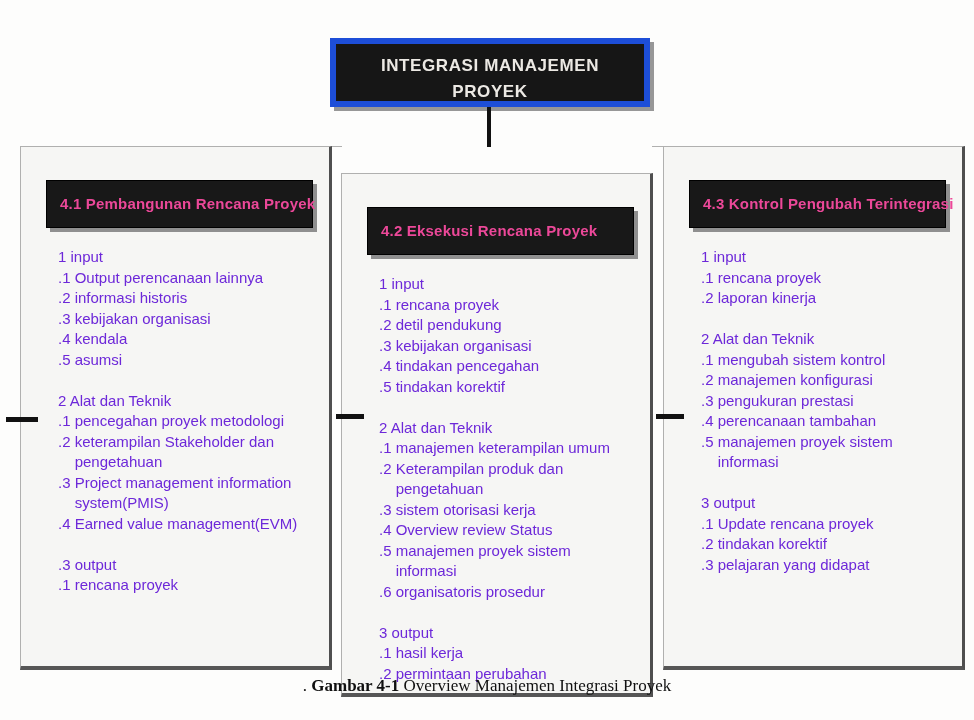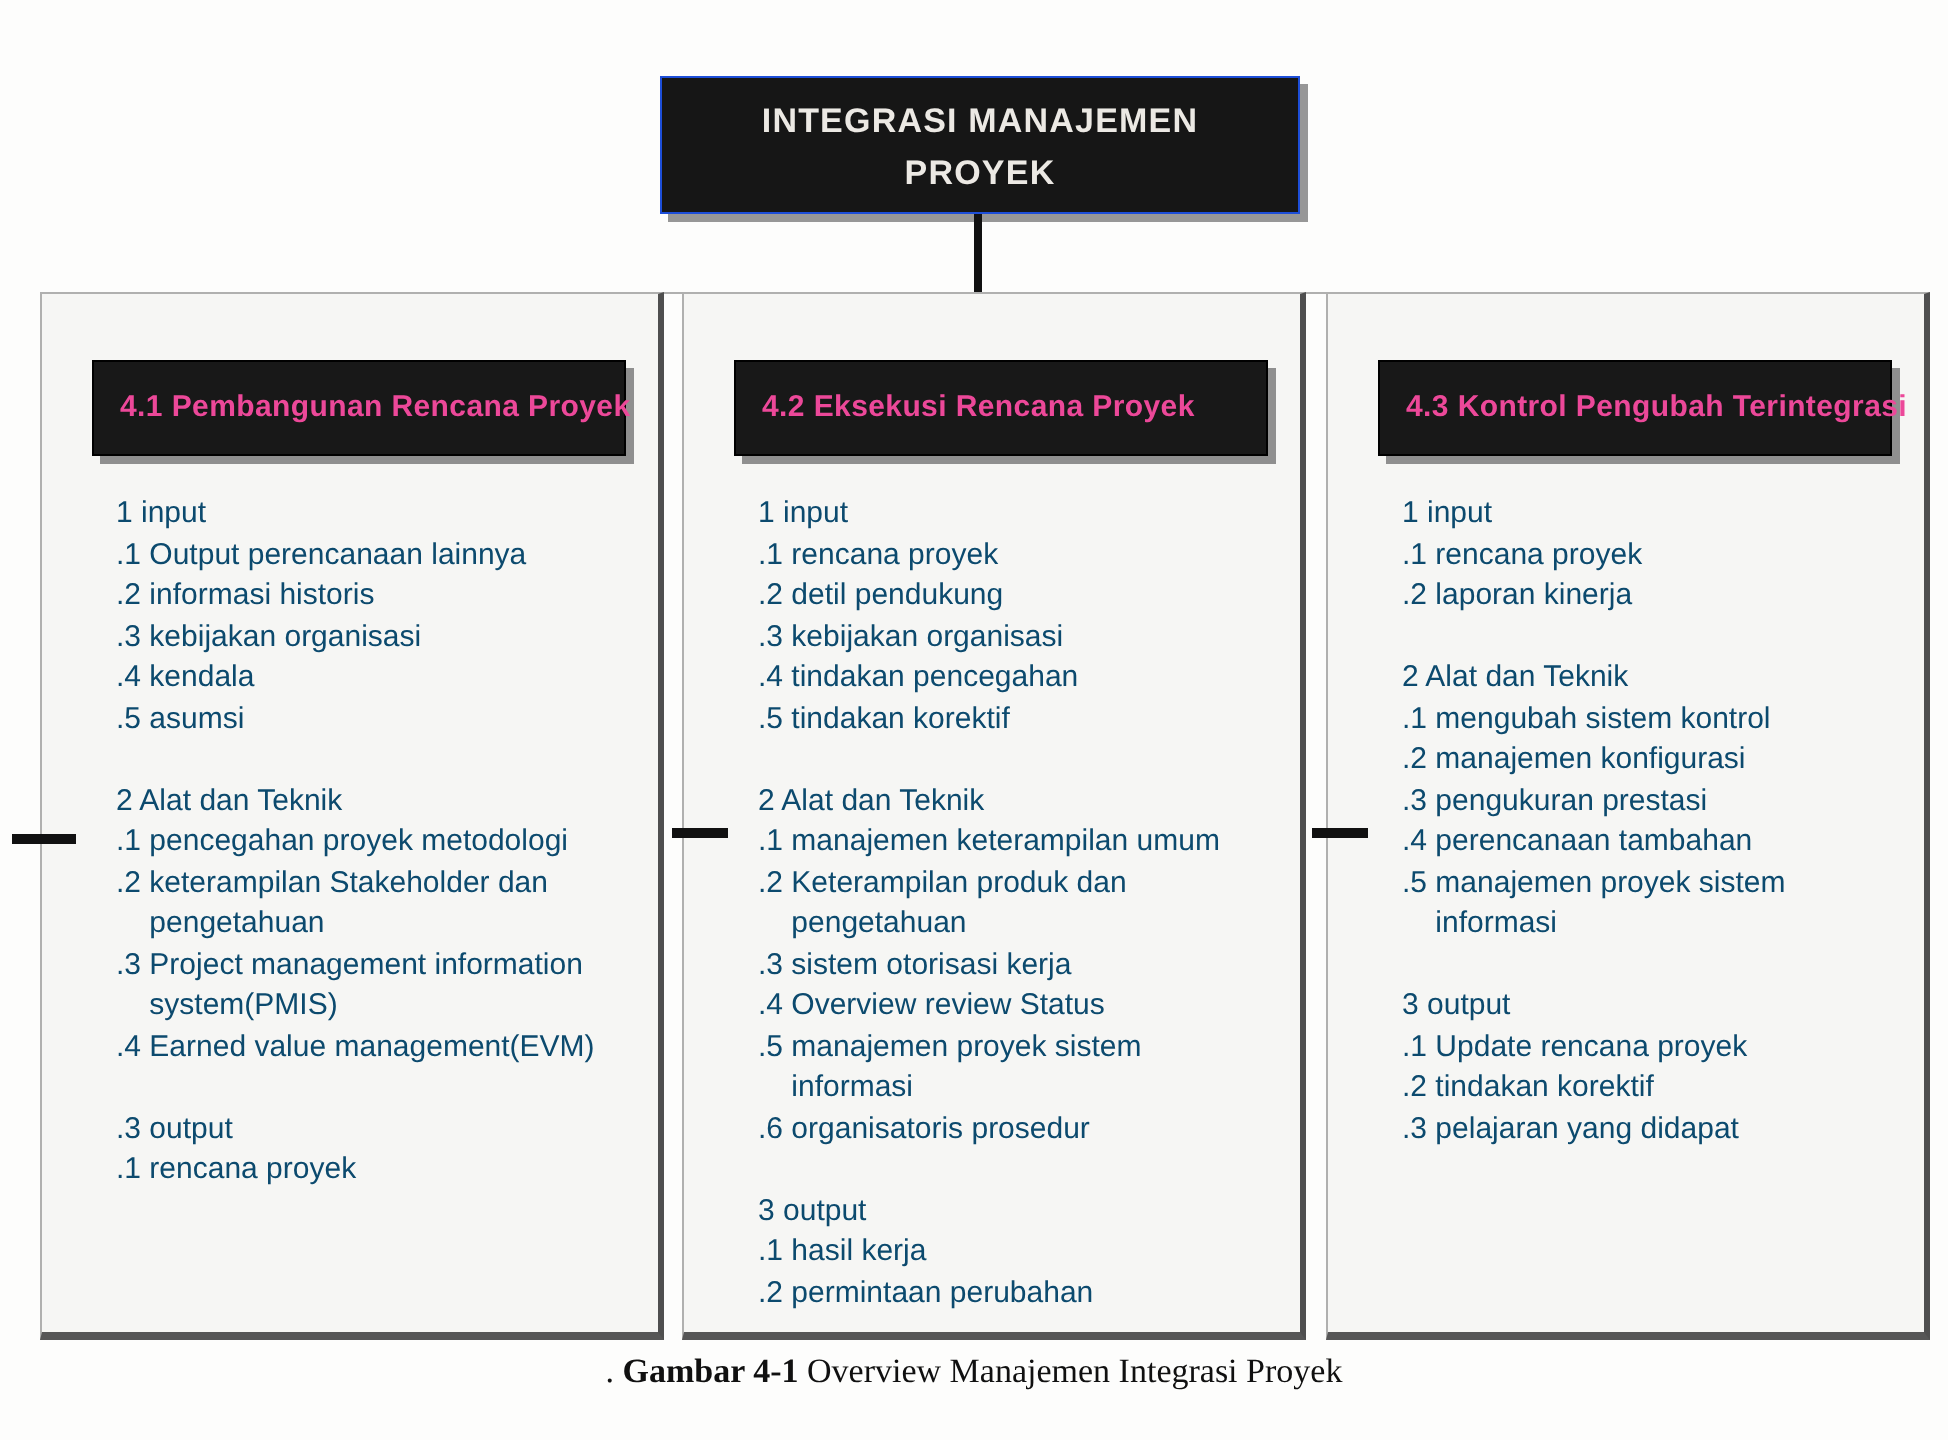--- a/index.html
+++ b/index.html
@@ -11,21 +11,21 @@
     font-family: "Liberation Sans", sans-serif;
     overflow: hidden;
   }
 
   
   .root-box {
     position: absolute;
     left: 330px; top: 38px;
     width: 320px; height: 69px;
     background: #161616;
-    border: 1px solid #1d4ed8;
+    border: 6px solid #1d4ed8;
     box-shadow: 4px 4px 0 #979797;
     color: #ece9e4;
     text-align: center;
     font-weight: bold;
     font-size: 17px;
     line-height: 26px;
     letter-spacing: 0.6px;
     box-sizing: border-box;
     padding-top: 9px;
   }
@@ -50,21 +50,21 @@
     position: absolute;
     top: 146px;
     height: 524px;
     background: #f6f6f4;
     border: 1px solid #b0b0af;
     border-right: 3px solid #4f4f4f;
     border-bottom: 4px solid #565656;
     box-sizing: border-box;
   }
   .panel.c1 { left: 20px;  width: 312px; }
-  .panel.c2 { left: 341px; width: 312px; }
+  .panel.c2 { left: 341px; width: 312px; margin-top: 27px; }
   .panel.c3 { left: 663px; width: 302px; }
 
   .panel-header {
     position: absolute;
     left: 25px; right: 16px; top: 33px;
     height: 48px;
     background: #181818;
     border: 1px solid #000;
     box-shadow: 4px 4px 0 #8f8f8f;
     color: #ec4899;
@@ -73,21 +73,21 @@
     line-height: 46px;
     padding-left: 13px;
     letter-spacing: 0.2px;
     box-sizing: border-box;
     white-space: nowrap;
   }
 
   .panel-body {
     position: absolute;
     left: 37px; right: 2px; top: 100px;
-    color: #0c4a6e;
+    color: #6d28d9;
     font-size: 15px;
     line-height: 20.5px;
   }
   .panel-body .line { white-space: pre; }
 
   
   .dash {
     position: absolute;
     height: 5px;
     background: #111;

